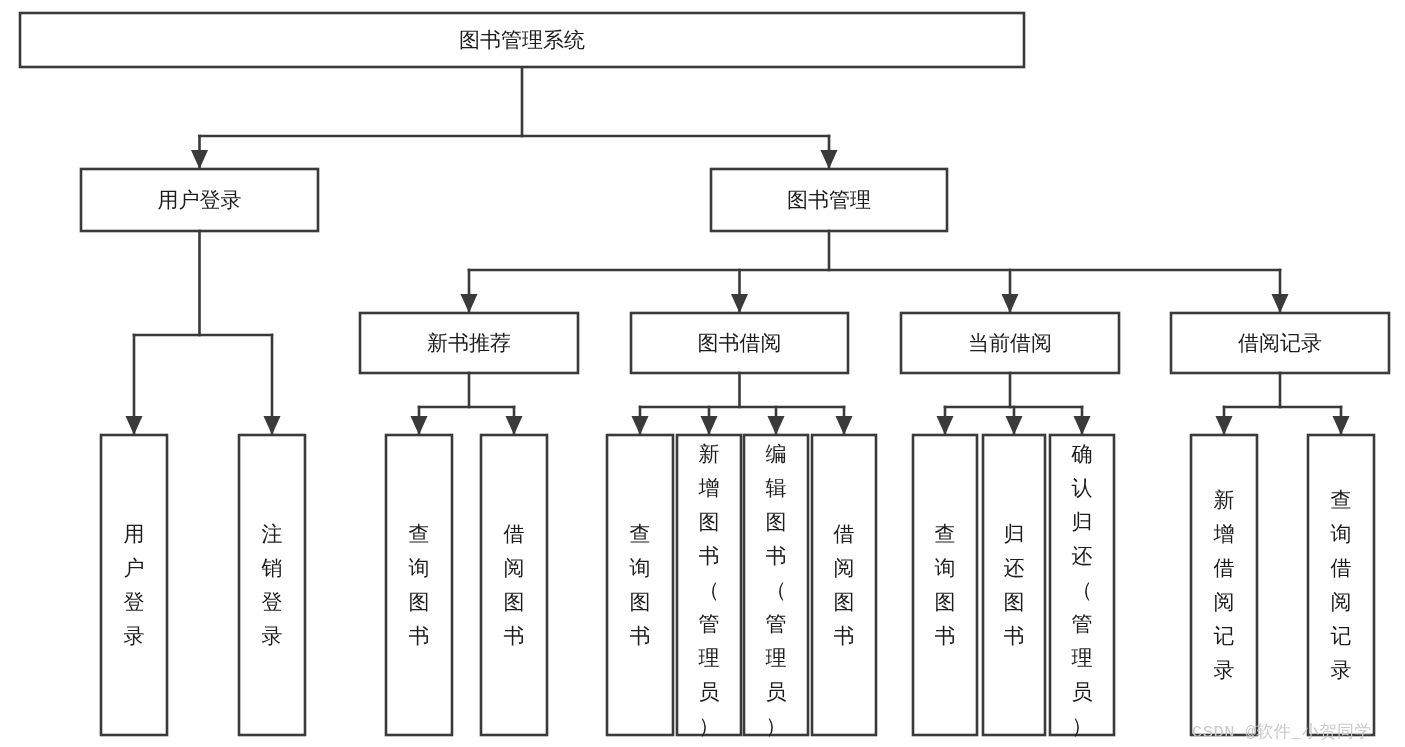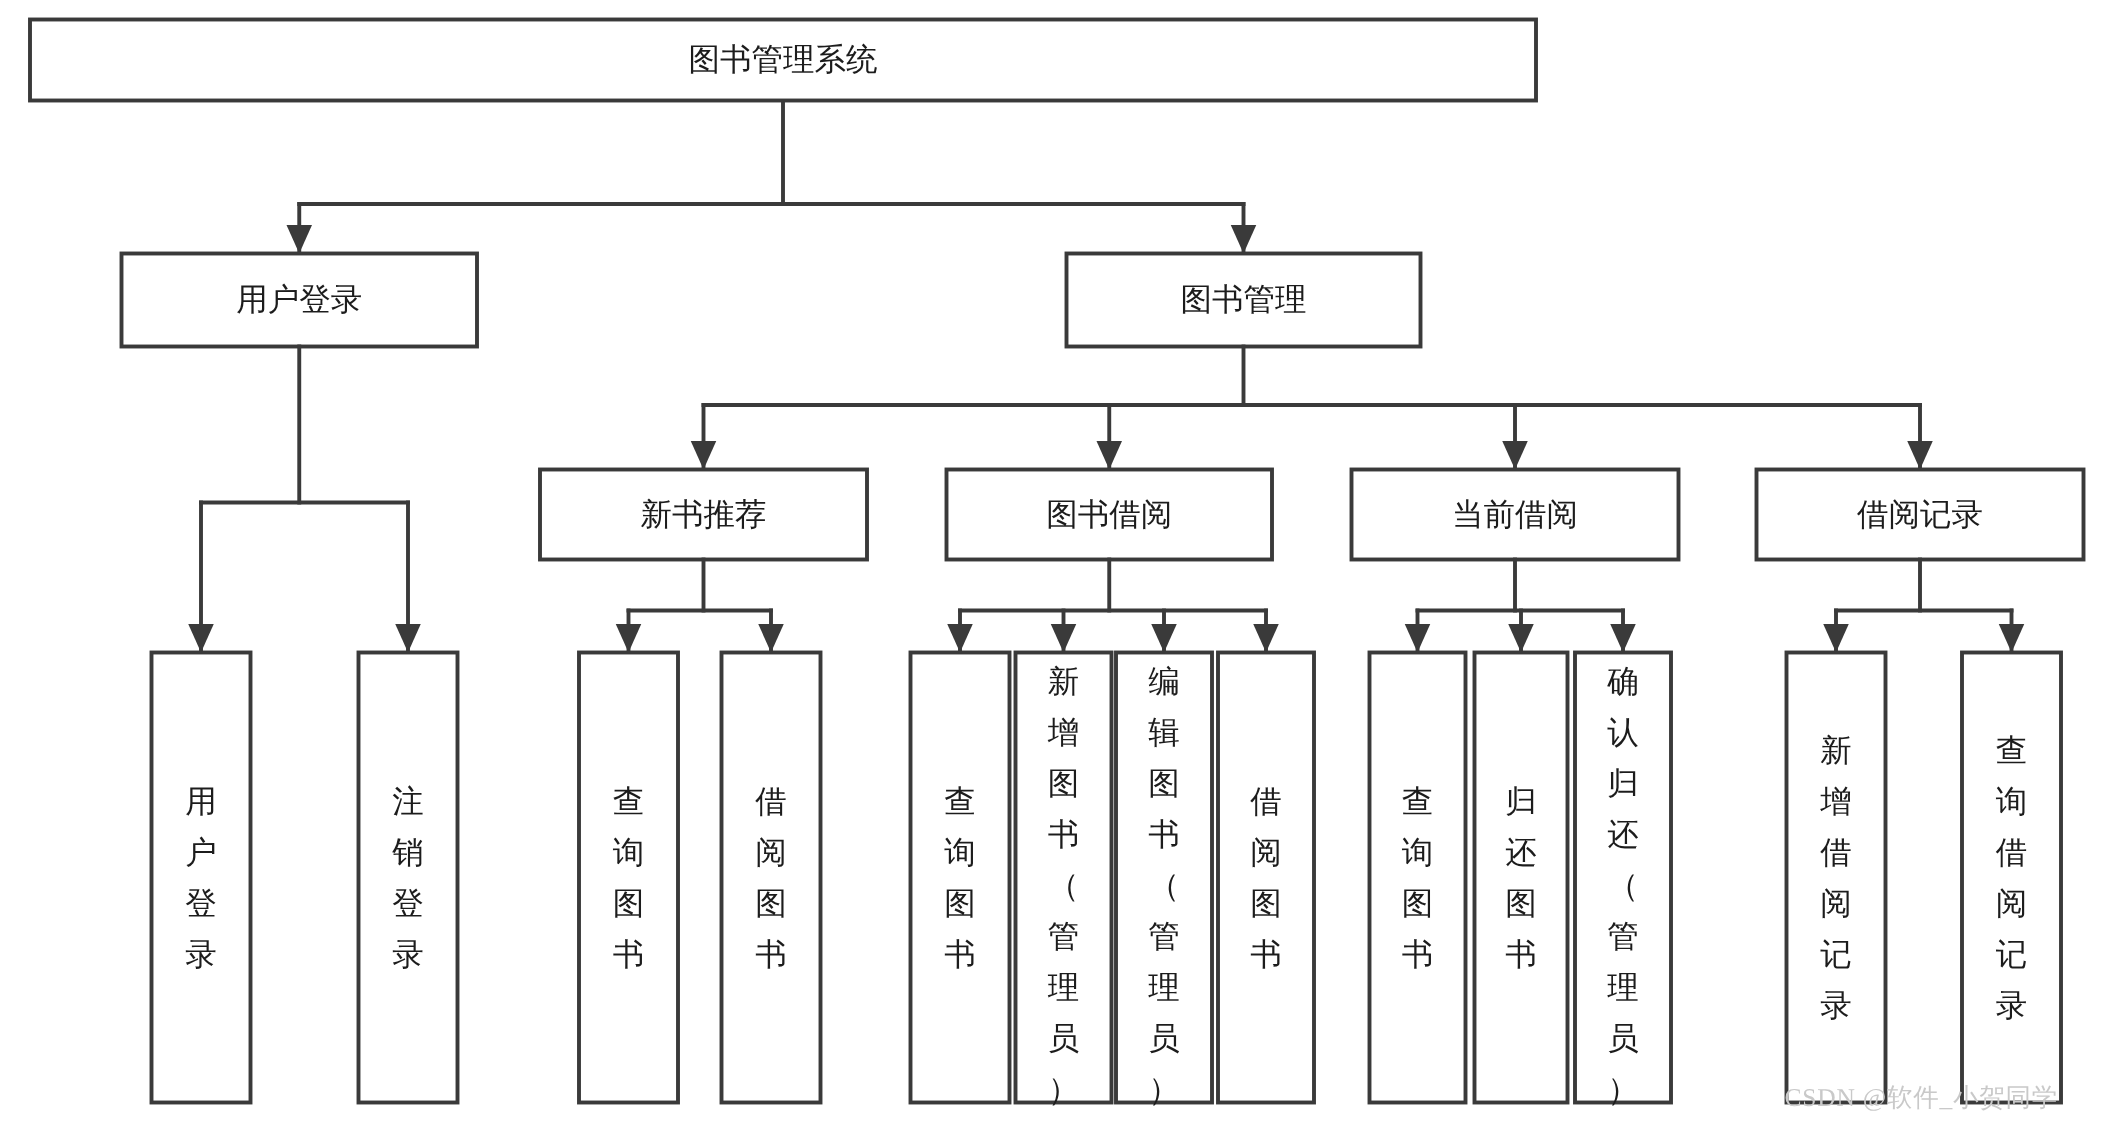--- a/index.html
+++ b/index.html
@@ -52,21 +52,21 @@
     stroke-linecap: square;
   }
   .arrow-head {
     fill: #3a3a3a;
     stroke: none;
   }
   .watermark {
     position: absolute;
     right: 8px;
     bottom: 4px;
-    font-family: Liberation Serif, serif;
+    font-family: Liberation Mono, monospace;
     font-size: 17px;
     color: #c9c9c9;
     white-space: nowrap;
     letter-spacing: 0.5px;
     user-select: none;
   }
 </style>
 </head>
 <body>
 

